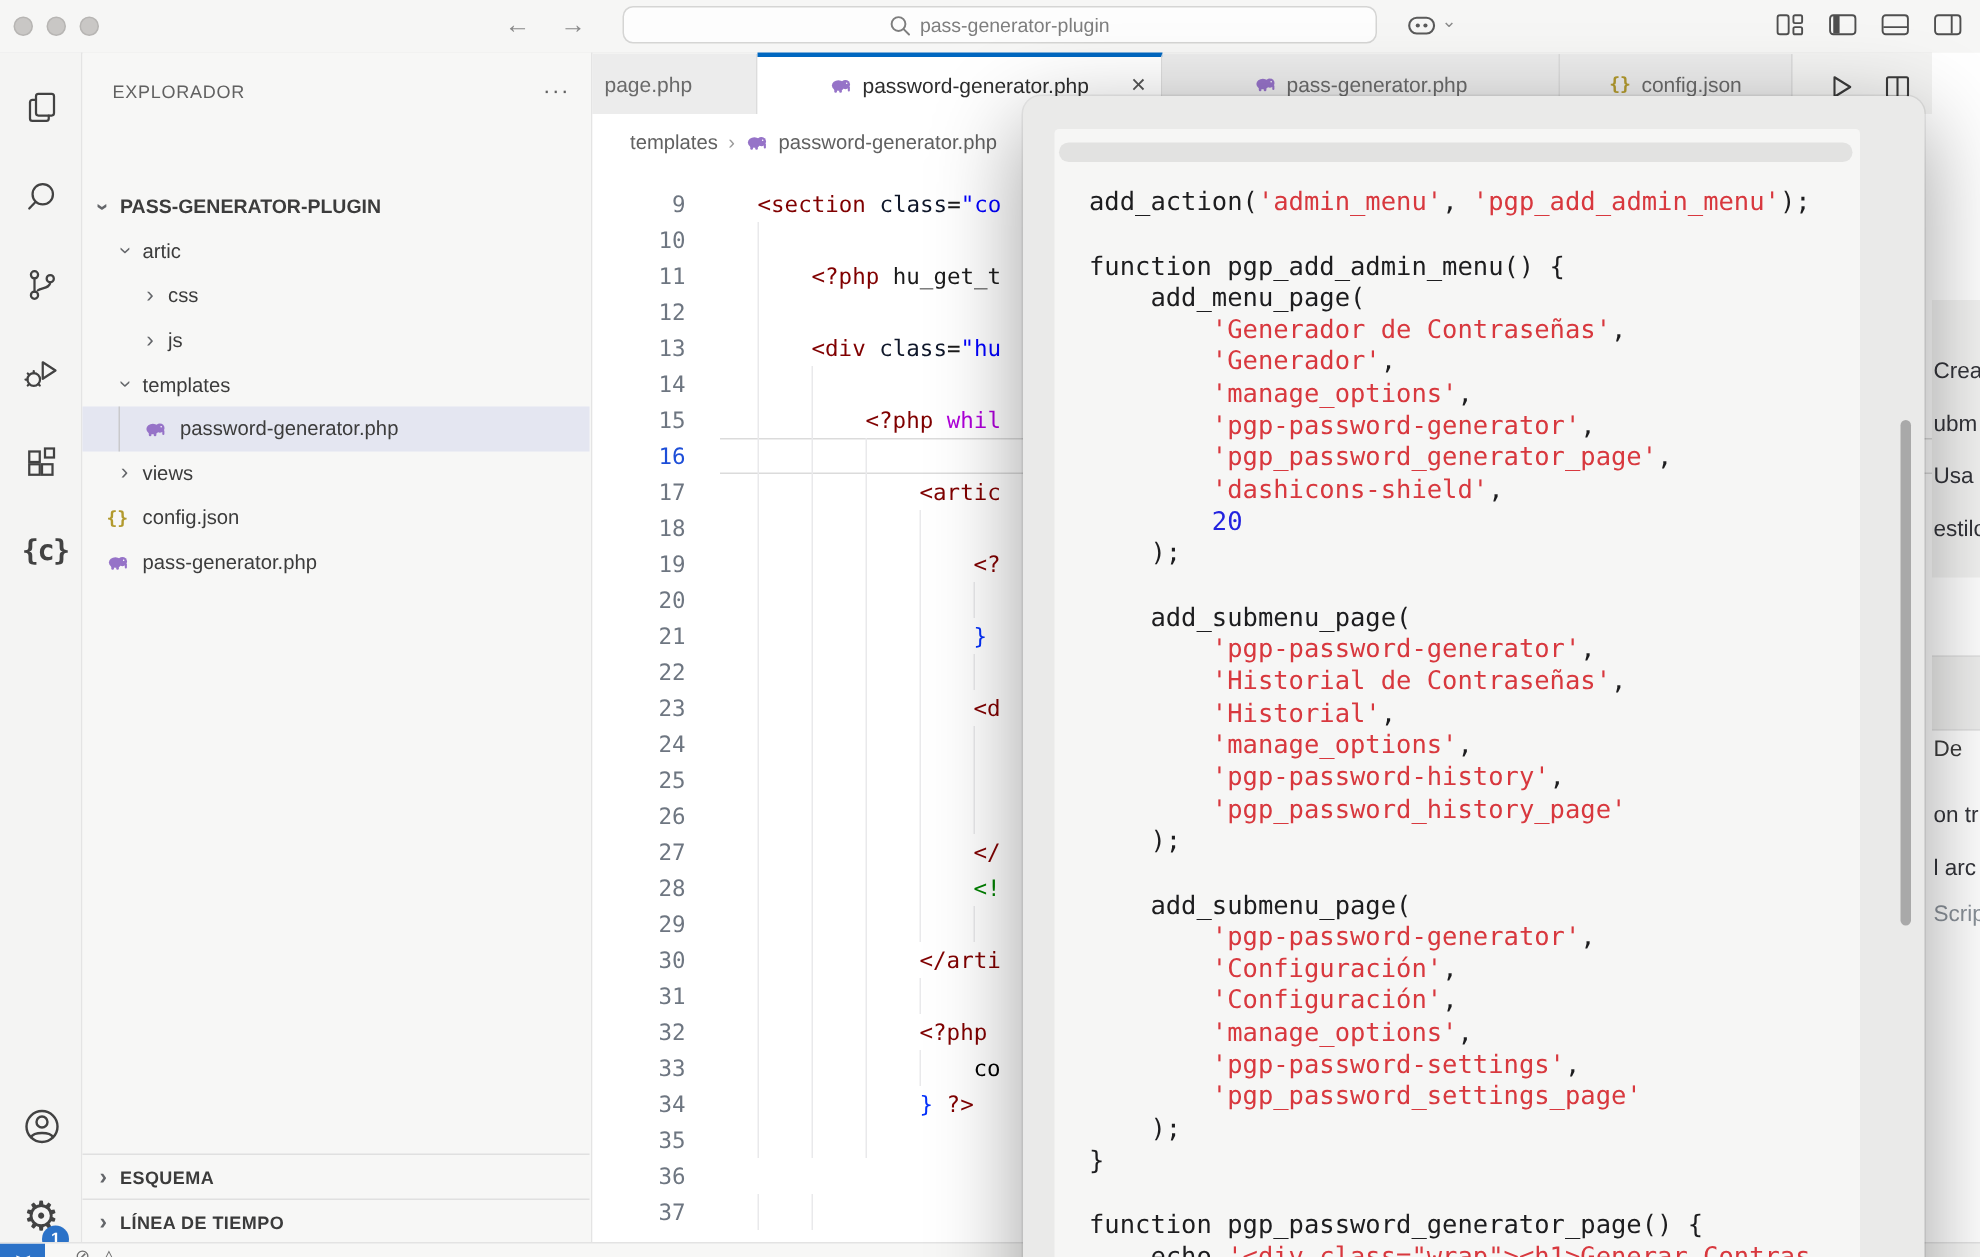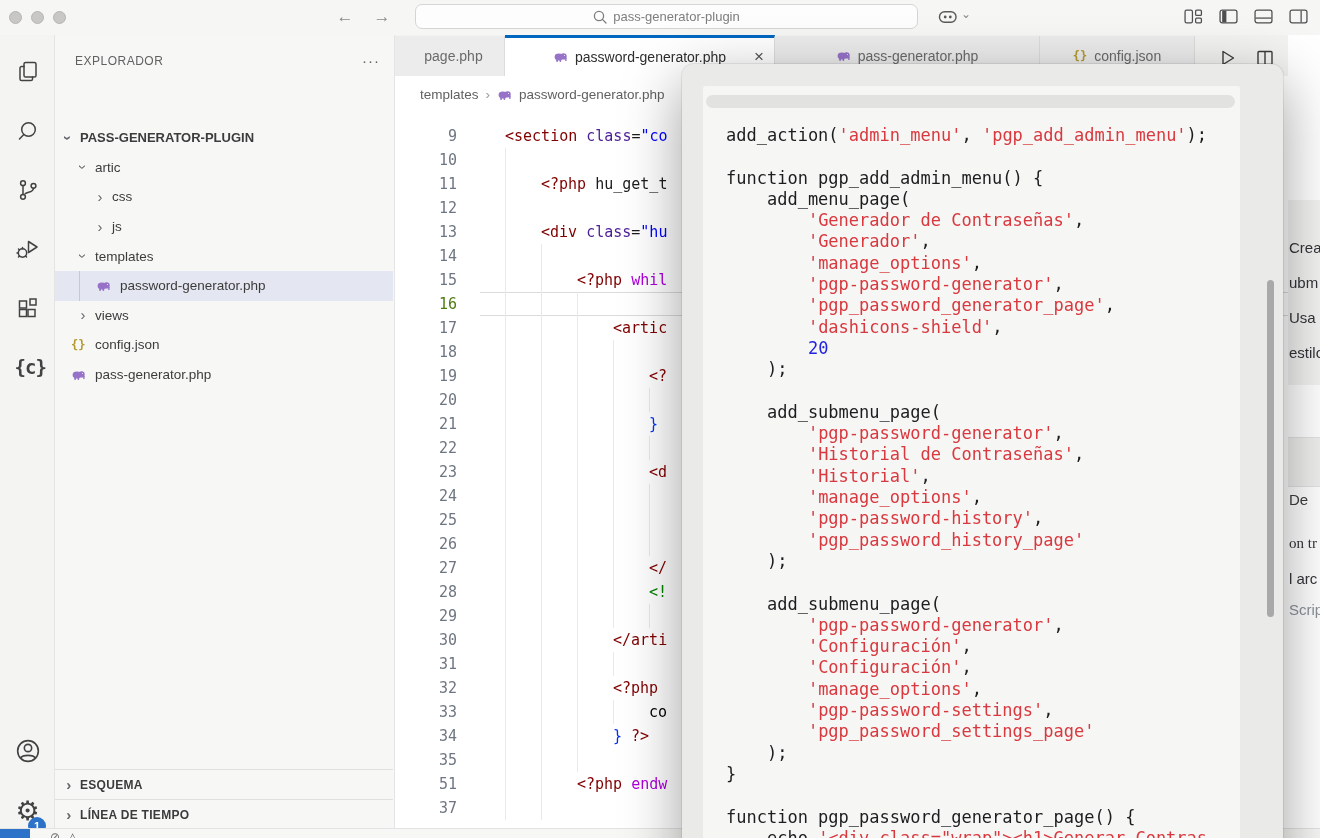--- a/index.html
+++ b/index.html
@@ -58,25 +58,25 @@
   .edmore{font-size:17px;font-weight:bold;color:#3B3B3B;letter-spacing:1px;line-height:10px;}
 
   
   .breadcrumbs{position:absolute;left:395px;top:76px;width:925px;height:37px;background:#fff;display:flex;align-items:center;
     padding-left:25px;gap:7px;font-size:13.5px;color:#616161;box-sizing:border-box;}
 
   
   .editor{position:absolute;left:395px;top:113px;width:925px;height:715px;background:#fff;padding-top:11px;box-sizing:border-box;}
   .ed-line{display:flex;height:24px;line-height:24px;position:relative;font-size:15px;}
   .gutter{width:85px;padding-right:23px;text-align:right;color:#6E7681;box-sizing:border-box;flex:none;}
-  .ed-line.cur .gutter{color:#4d7c0f;}
+  .ed-line.cur .gutter{color:#1d4ed8;}
   .curline{position:absolute;left:85px;right:0;top:0;height:24px;border-top:1px solid #DBDBDB;border-bottom:1px solid #DBDBDB;box-sizing:border-box;}
   .ed-code{padding-left:25px;white-space:pre;position:relative;}
   .guide{display:inline-block;width:36px;height:24px;vertical-align:top;border-left:1px solid #E9E9EB;box-sizing:border-box;}
-  .tk-tag{color:#800000}.tk-attr{color:#4c1d95}.tk-val{color:#0000FF}.tk-kw{color:#AF00DB}
+  .tk-tag{color:#800000}.tk-attr{color:#0f172a}.tk-val{color:#0000FF}.tk-kw{color:#AF00DB}
   .tk-fn{color:#000000}.tk-cm{color:#008000}.tk-br{color:#0431FA}.tk-tx{color:#1B1B1B}
 
   
   .rstrip{position:absolute;left:1288px;top:35px;width:36px;height:793px;background:#fff;overflow:hidden;z-index:5;}
   .rband1{position:absolute;left:0;top:165px;width:36px;height:185px;background:#F3F3F2;}
   .rband2{position:absolute;left:0;top:402px;width:36px;height:48px;background:#EFEFEE;border-top:1px solid #E2E2E2;border-bottom:1px solid #E2E2E2;}
   .rfrag{position:absolute;left:1px;font-size:15px;color:#33343A;white-space:nowrap;}
   .rfrag.muted{color:#8A9199;}
   .rfrag.btn{color:#3C3C3C;margin-top:44px;}
 
@@ -273,21 +273,21 @@
         </div>
         <div class="sbsection" style="top: 764px;">
           <span class="chev">›</span>
           <span>LÍNEA DE TIEMPO</span>
         </div>
       </div>
   </div>
 
   <div class="tabbar">
     <div id="tabs">
-        <div class="tab" style="left: 0px; width: 110px; justify-content: center; padding-left: 8px;">
+        <div class="tab" style="left: 0px; width: 110px; justify-content: flex-start; padding-left: 8px;">
           <span>page.php</span>
         </div>
         <div class="tab active" style="left: 110px; width: 270px;">
           <span>
             <svg width="15" height="13.5" viewBox="0 0 16 14">
   <g fill="#9673C8">
                 <ellipse cx="6.3" cy="7.3" rx="4.6" ry="3.7"></ellipse>
                 <circle cx="11.3" cy="6.6" r="3.3"></circle>
   <rect x="3.4" y="9.5" width="1.9" height="3" rx="0.9"></rect>
                 <rect x="6.9" y="9.5" width="1.9" height="3" rx="0.9"></rect>
@@ -453,38 +453,37 @@
       </div>
       <div class="ed-line">
         <span class="gutter mono">34</span>
         <span class="ed-code"><span class="guide"></span><span class="guide"></span><span class="guide"></span><span class="tk-br">}</span><span class="tk-tag"> ?&gt;</span></span>
       </div>
       <div class="ed-line">
         <span class="gutter mono">35</span>
         <span class="ed-code"><span class="guide"></span><span class="guide"></span><span class="guide"></span></span>
       </div>
       <div class="ed-line">
-        <span class="gutter mono">51</span>
-        <span class="ed-code"><span class="guide"></span><span class="guide"></span><span class="tk-tag">&lt;?php</span><span class="tk-kw"> endw</span></span>
+        <span class="gutter mono">36</span>
       </div>
       <div class="ed-line">
         <span class="gutter mono">37</span>
         <span class="ed-code"><span class="guide"></span><span class="guide"></span></span>
       </div>
     </div>
 
   <div class="rstrip" id="right-strip">
     <div class="rband1"></div>
     <div class="rband2"></div>
   <span class="rfrag" style="top: 204px;">Crea</span>
       <span class="rfrag" style="top: 239px;">ubm</span>
       <span class="rfrag" style="top: 274px;">Usa e</span>
       <span class="rfrag" style="top: 309px;">estilo</span>
       <span class="rfrag btn" style="top: 412px;">De</span>
-      <span class="rfrag" style="top: 500px; font-family: Liberation Serif, serif;">on tr</span>
+      <span class="rfrag" style="top: 500px;">on tr</span>
       <span class="rfrag" style="top: 535px;">l arc</span>
       <span class="rfrag muted" style="top: 566px;">Scrip</span>
     </div>
 
   <div class="statusbar">
     <div class="remote mono">&gt;&lt;</div>
     <div class="problems" id="problem-icons">
         <span>⊘</span>
         <span>△</span>
       </div>

